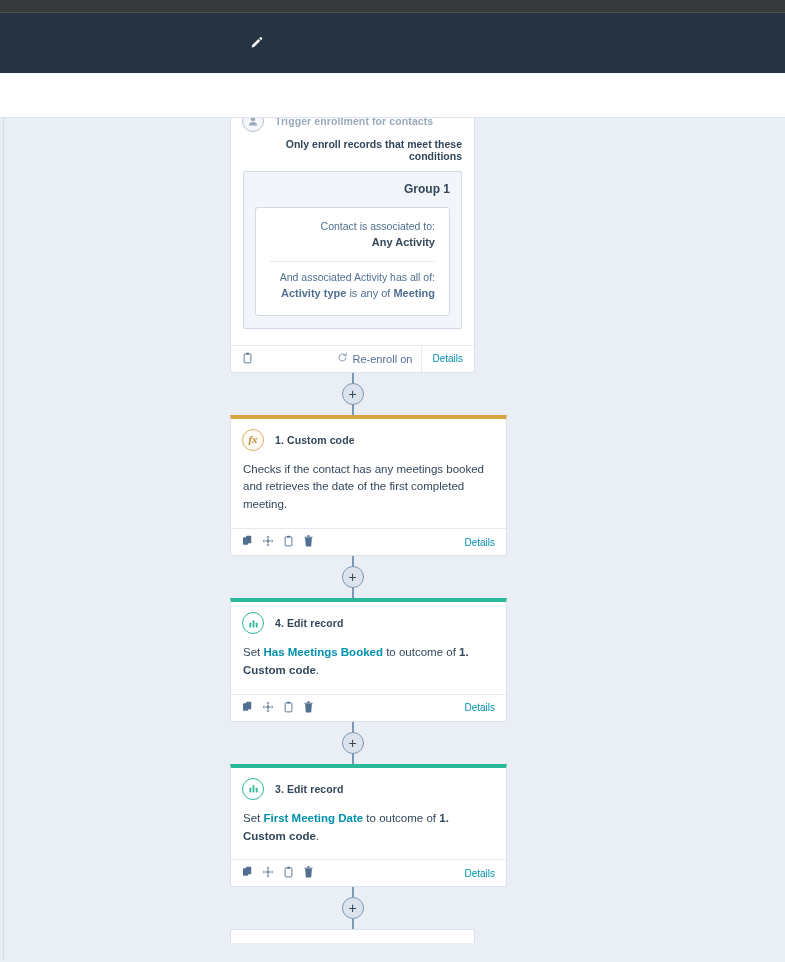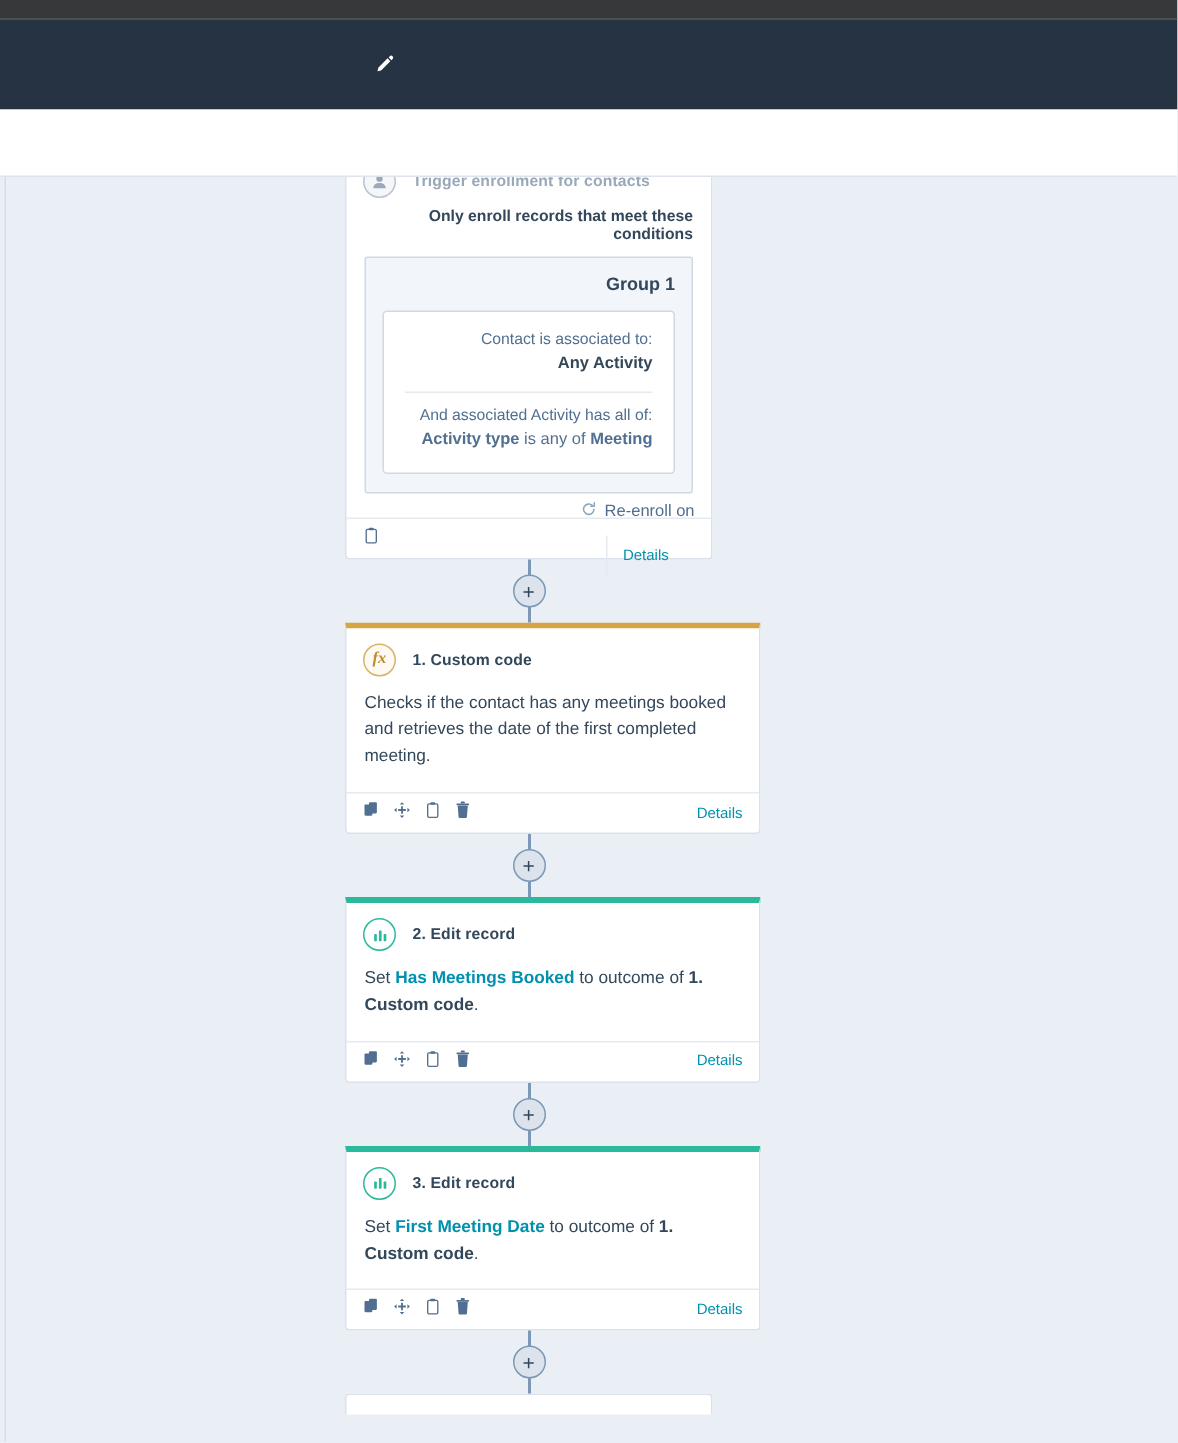--- a/index.html
+++ b/index.html
@@ -106,21 +106,21 @@
 
   .card-footer {
     border-top: 1px solid #e5e9f0;
     height: 27px;
     display: flex;
     align-items: center;
     padding: 0 11px;
     justify-content: space-between;
   }
   .footer-icons { display: flex; align-items: center; gap: 9px; }
-  .footer-right { display: flex; align-items: center; gap: 9px; flex-direction: column; }
+  .footer-right { display: flex; align-items: center; gap: 9px; }
   .details-link {
     color: #0091ae;
     font-size: 10px;
     font-weight: normal;
     cursor: pointer;
     padding-left: 10px;
     border-left: 1px solid #e5e9f0;
     height: 27px;
     line-height: 27px;
   }
@@ -364,21 +364,21 @@
 
     <div class="card accent-green">
       <div class="card-head">
         <span class="icon-circle green">
           <svg width="13" height="13" viewBox="0 0 16 16" aria-hidden="true">
             <rect x="3" y="7" width="2.2" height="6" rx="0.6" fill="#2bb99b"></rect>
             <rect x="6.9" y="4" width="2.2" height="9" rx="0.6" fill="#2bb99b"></rect>
             <rect x="10.8" y="7" width="2.2" height="6" rx="0.6" fill="#2bb99b"></rect>
           </svg>
         </span>
-        <span class="card-head-label">2. Edit record</span>
+        <span class="card-head-label">4. Edit record</span>
       </div>
       <div class="card-body">
         <p><span>Set </span><span class="lnk">Has Meetings Booked</span><span> to outcome of </span><span class="b">1. Custom code</span><span>.</span></p>
       </div>
       <div class="card-footer">
         <div class="footer-icons">
           <span>
             <svg width="11" height="12" viewBox="0 0 14 16" aria-hidden="true">
               <rect x="1" y="3" width="7" height="10" rx="1" fill="#516f90"></rect>
               <rect x="5" y="1" width="7" height="10" rx="1" fill="#516f90"></rect>

